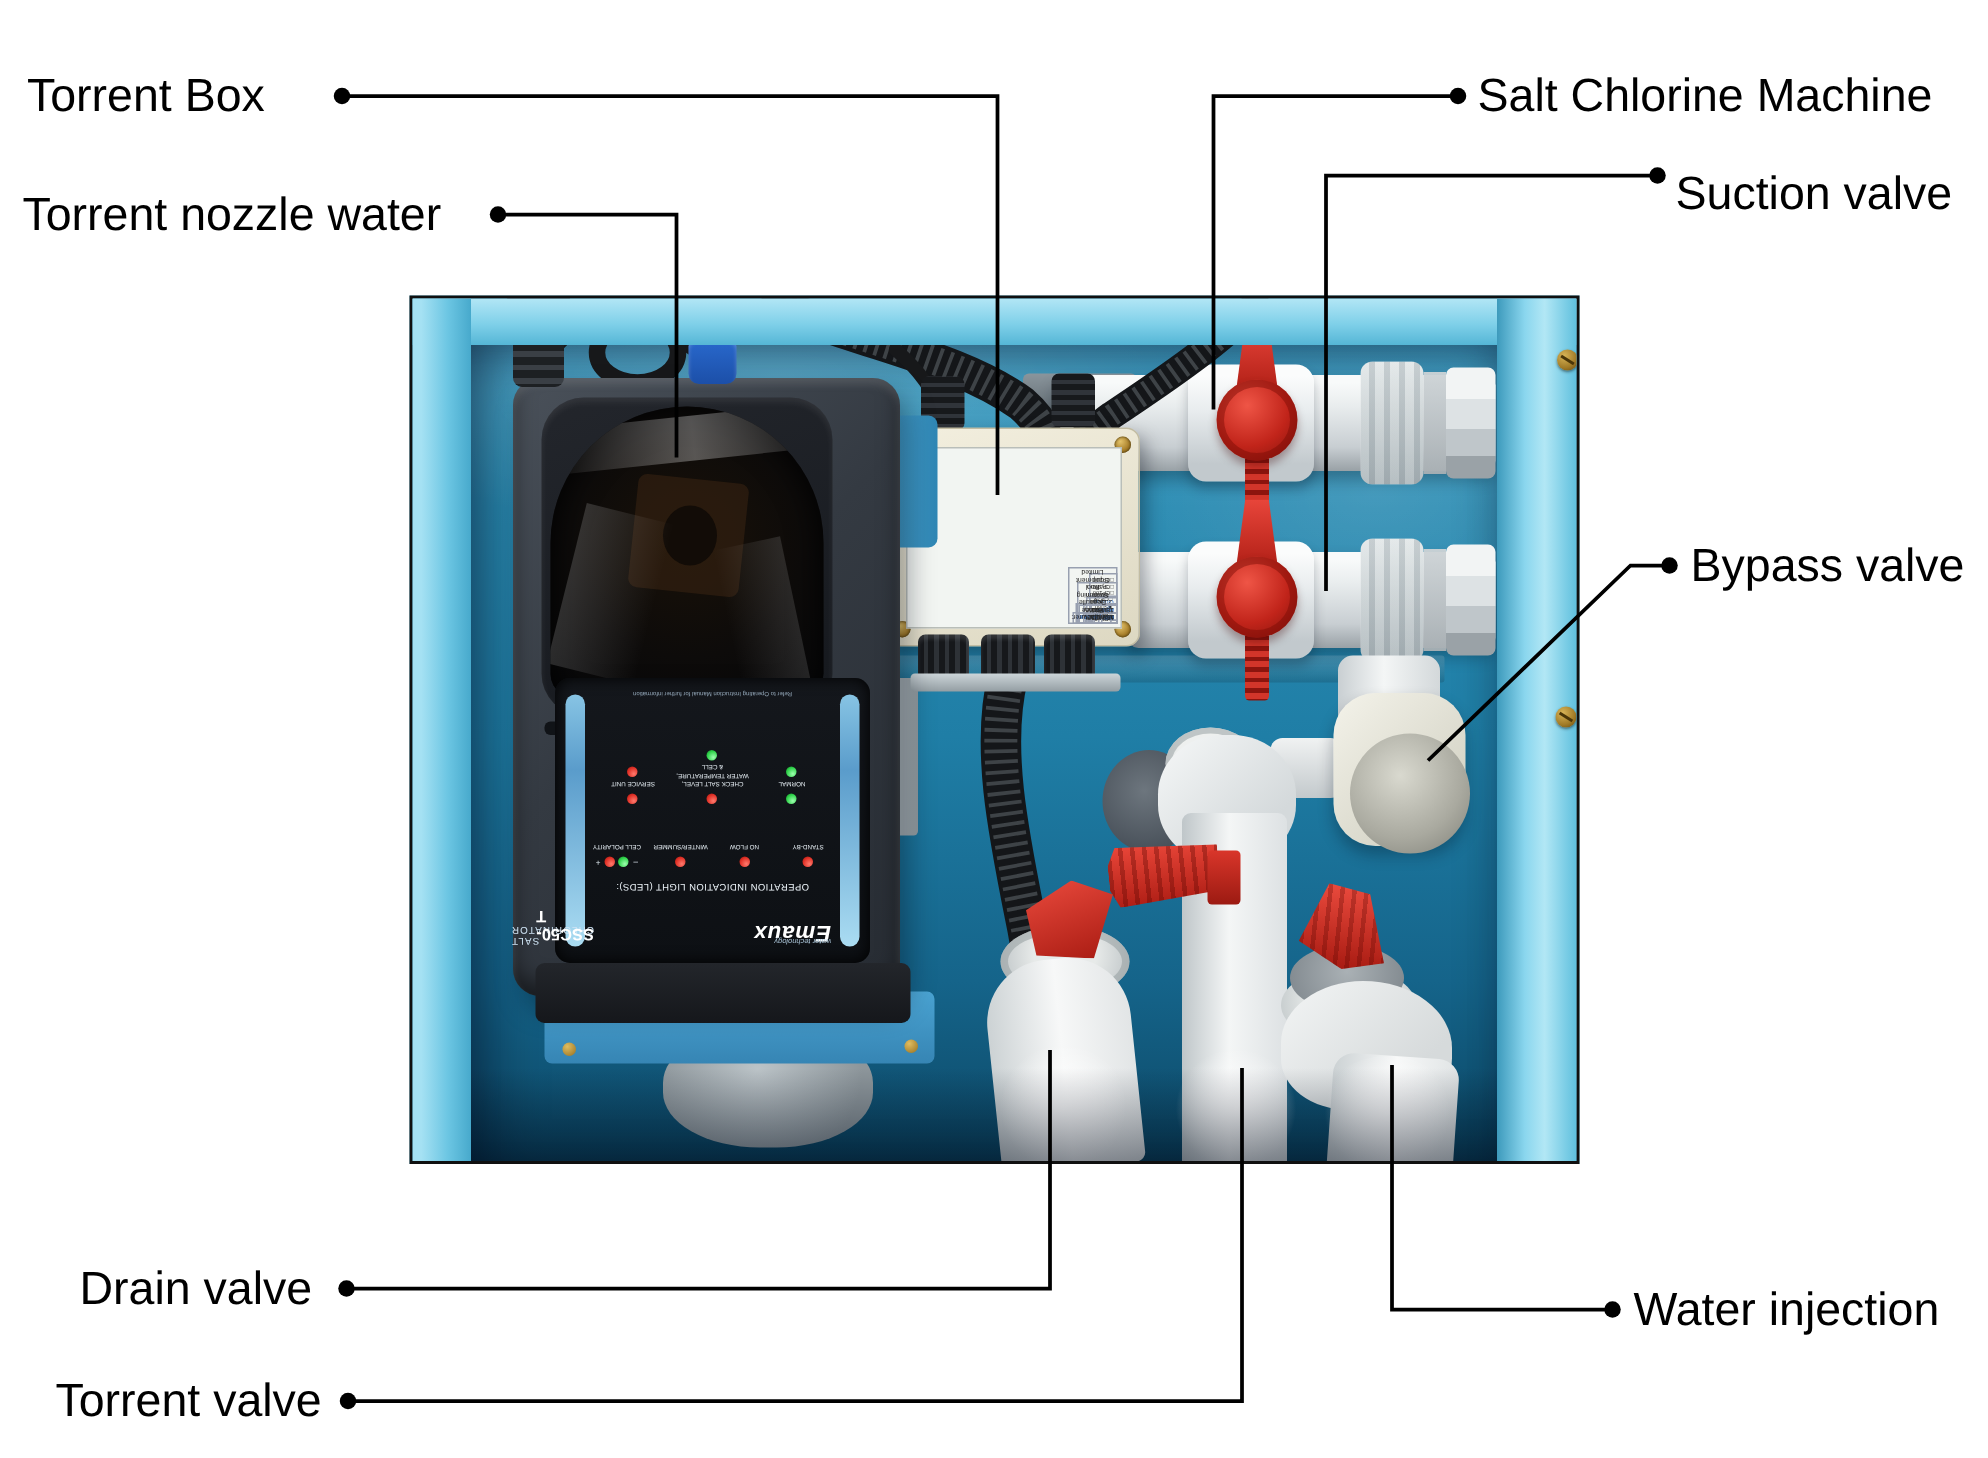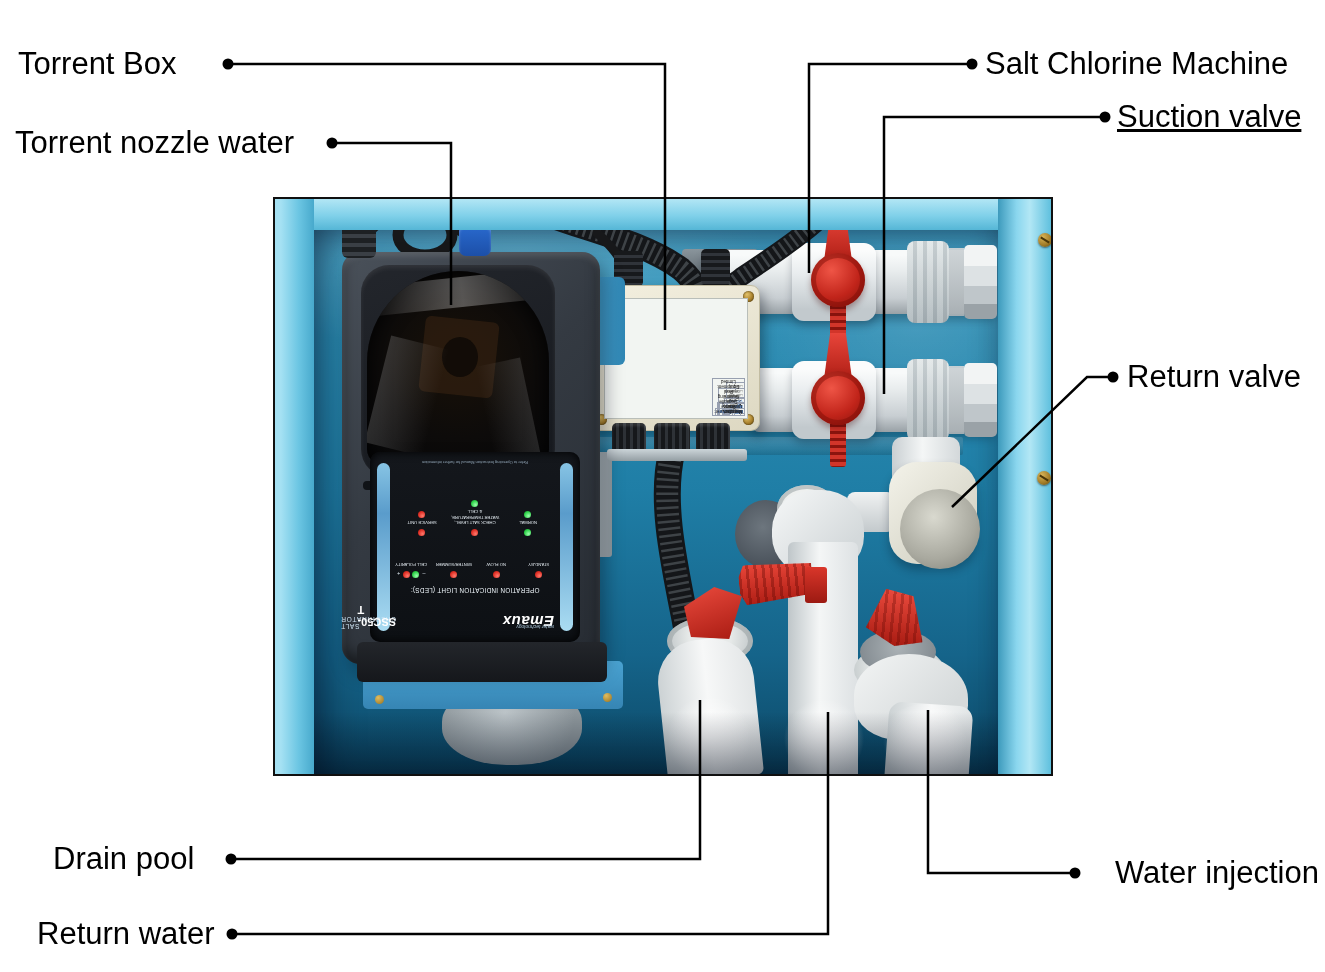--- a/index.html
+++ b/index.html
@@ -133,25 +133,25 @@
   .bracket-screw{width:9px;height:9px;border-radius:50%;background:radial-gradient(circle at 35% 30%,#e0bd60,#96701f);}
 
   .callout-svg{position:absolute;left:0;top:0;width:1325px;height:972px;z-index:30;pointer-events:none;}
 </style>
 </head>
 <body>
 
 <div class="callout-label" style="left:18px;top:47px;">Torrent Box</div>
 <div class="callout-label" style="left:15px;top:126px;">Torrent nozzle water</div>
 <div class="callout-label" style="left:985px;top:47px;">Salt Chlorine Machine</div>
-<div class="callout-label" style="left:1117px;top:100px;text-decoration:underline;">Suction valve</div>
-<div class="callout-label" style="left:1127px;top:360px;">Return valve</div>
-<div class="callout-label" style="left:53px;top:842px;">Drain pool</div>
-<div class="callout-label" style="left:37px;top:917px;">Return water</div>
-<div class="callout-label" style="left:1089px;top:856px;margin-left:26px;">Water injection</div>
+<div class="callout-label" style="left:1117px;top:112px;">Suction valve</div>
+<div class="callout-label" style="left:1127px;top:360px;">Bypass valve</div>
+<div class="callout-label" style="left:53px;top:842px;">Drain valve</div>
+<div class="callout-label" style="left:37px;top:917px;">Torrent valve</div>
+<div class="callout-label" style="left:1089px;top:856px;">Water injection</div>
 
 <div class="photo">
   <div class="interior"></div>
   <div class="back-step"></div>
 
   <div class="gray-pipe-back"></div>
 
   <div class="pipe top"></div>
   <div class="valve-body" style="left:517px;top:44px;"></div>
   <div class="union" style="left:632px;top:42px;"></div>

